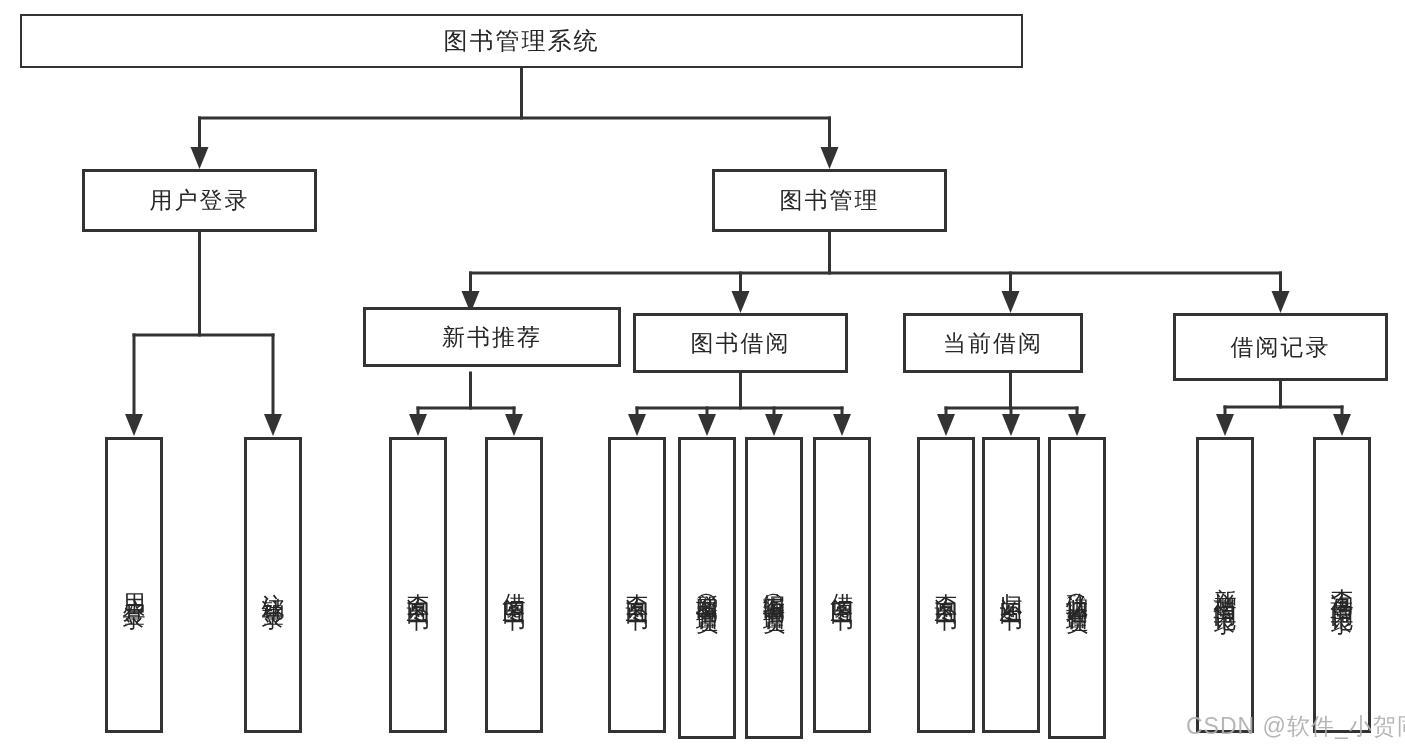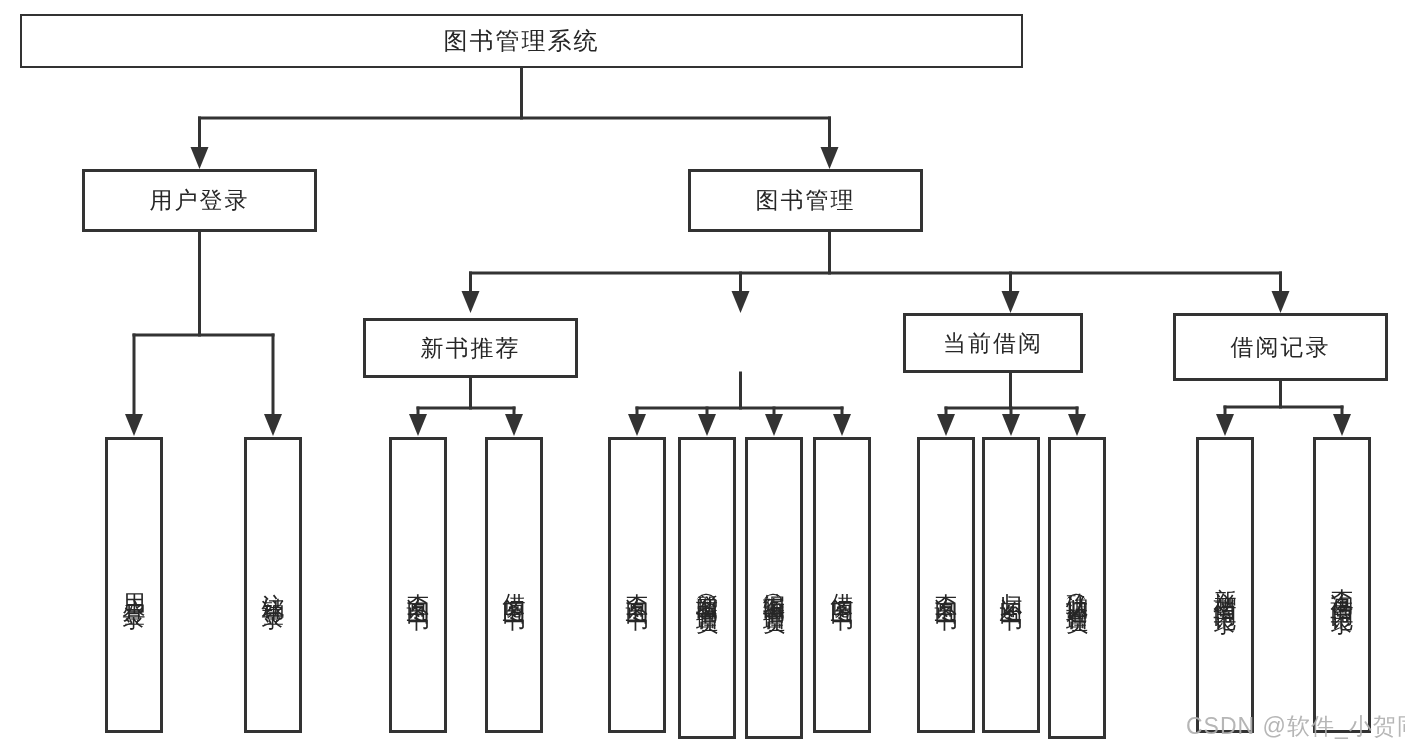--- a/index.html
+++ b/index.html
@@ -153,26 +153,29 @@
     </g>
   </svg>
 
   <div class="box root" style="left:20px;top:14px;width:1003px;height:54px">
     <span>图书管理系统</span>
   </div>
 
   <div class="box" style="left:82px;top:169px;width:235px;height:63px">
     <span>用户登录</span>
   </div>
-  <div class="box" style="left:688px;top:169px;width:235px;height:63px">
+  <div class="box" style="left:712px;top:169px;width:235px;height:63px">
     <span>图书管理</span>
   </div>
 
-  <div class="box" style="left:363px;top:318px;width:215px;height:60px">
+  <div class="box" style="left:363px;top:307px;width:258px;height:60px">
     <span>新书推荐</span>
+  </div>
+  <div class="box" style="left:633px;top:313px;width:215px;height:60px">
+    <span>图书借阅</span>
   </div>
   <div class="box" style="left:903px;top:313px;width:180px;height:60px">
     <span>当前借阅</span>
   </div>
   <div class="box" style="left:1173px;top:313px;width:215px;height:68px">
     <span>借阅记录</span>
   </div>
 
   <div class="vbox" style="left:105px">
     <span class="vtext">用户登录</span>

